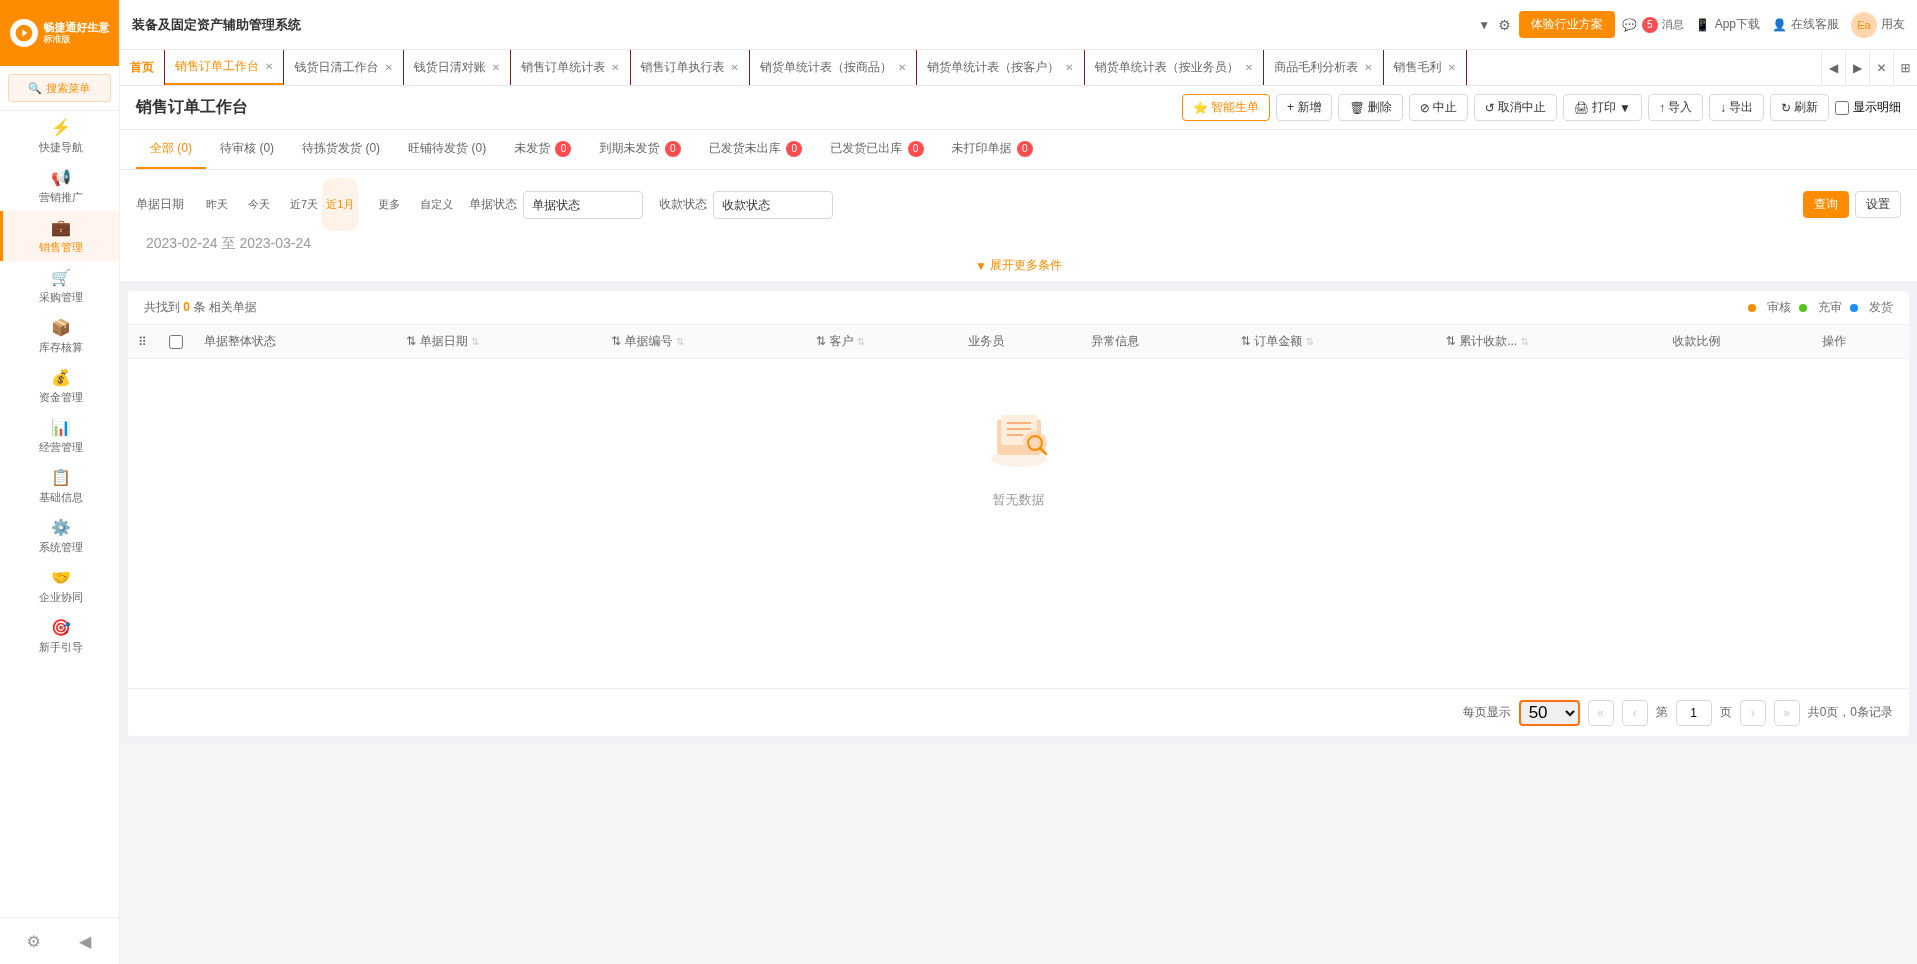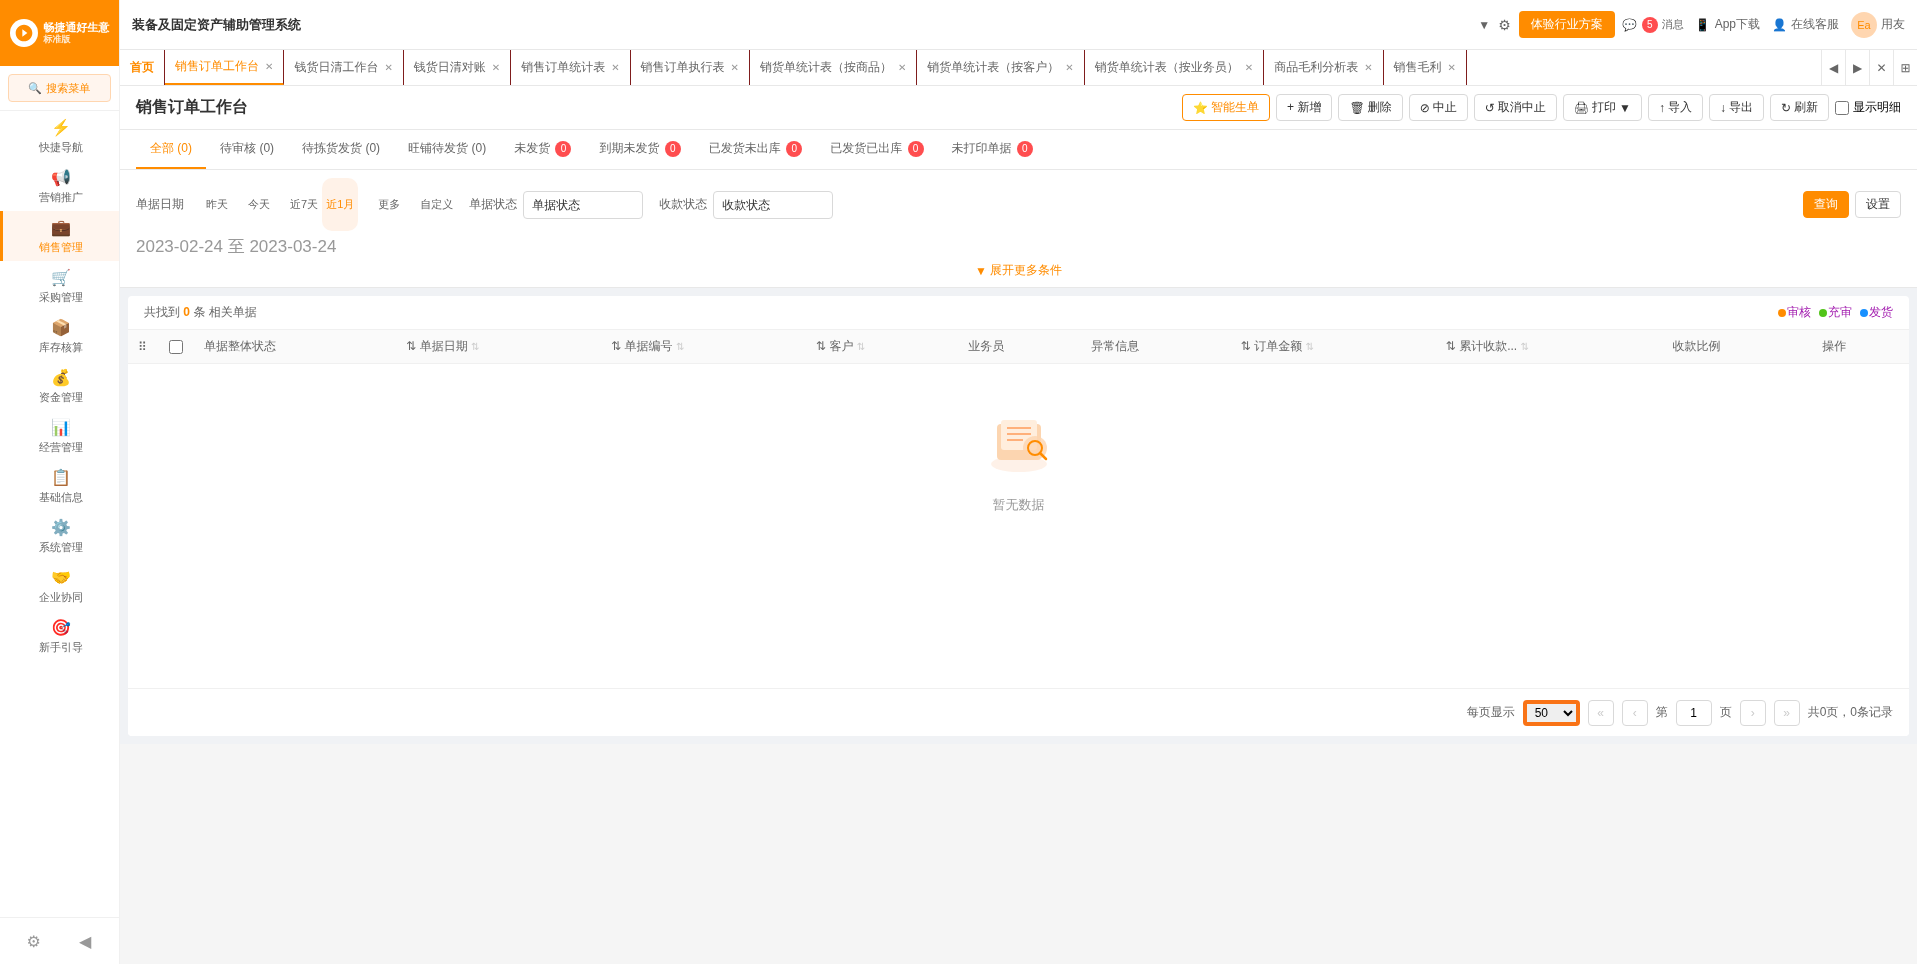--- a/index.html
+++ b/index.html
@@ -65,48 +65,48 @@
 
     
     .filter-bar { background: #fff; padding: 8px 16px; border-bottom: 1px solid #e8e8e8; }
     .filter-row { display: flex; align-items: center; gap: 16px; flex-wrap: wrap; }
     .filter-item { display: flex; align-items: center; gap: 6px; font-size: 12px; color: #666; }
     .filter-label { white-space: nowrap; }
     .filter-date-range { display: flex; align-items: center; gap: 4px; font-size: 11px; }
     .filter-date-link { color: #666; cursor: pointer; padding-left: 16px; }
     .filter-date-link.active { color: #ff8c00; background: #fff2e8; padding: 19px 4px; border-radius: 10px; }
     .filter-select { height: 28px; border: 1px solid #d9d9d9; border-radius: 4px; padding: 0 24px 0 8px; font-size: 12px; color: #333; background: #fff; appearance: none; min-width: 120px; cursor: pointer; }
-    .filter-date-text { font-size: 17px; color: #999; display: block; }
+    .filter-date-text { font-size: 14px; color: #999; display: block; margin-left: 10px; }
     .expand-btn { color: #ff8c00; cursor: pointer; font-size: 12px; display: flex; align-items: center; gap: 3px; }
 
     
     .table-area { flex: 1; background: #fff; margin: 8px; border-radius: 4px; overflow: hidden; display: flex; flex-direction: column; }
     .table-toolbar { padding: 8px 16px; display: flex; align-items: center; justify-content: space-between; border-bottom: 1px solid #f0f0f0; }
     .table-count { font-size: 12px; color: #666; }
     .table-count em { color: #ff8c00; font-style: normal; font-weight: bold; }
     .table-actions { display: flex; align-items: center; gap: 8px; }
-    .action-btn { display: flex; align-items: center; gap: 1px; font-size: 12px; color: #a21caf; cursor: pointer; }
+    .action-btn { display: flex; align-items: center; gap: 11px; font-size: 12px; color: #737373; cursor: pointer; }
     .action-btn-circle { width: 8px; height: 8px; border-radius: 50%; }
 
     .table-wrapper { flex: 1; overflow: auto; }
     table { width: 100%; border-collapse: collapse; }
     table th { background: #fafafa; padding: 8px 10px; text-align: left; font-size: 12px; color: #666; font-weight: normal; border-bottom: 1px solid #f0f0f0; white-space: nowrap; }
     table th.sortable { cursor: pointer; }
     table th.sortable::after { content: ' ⇅'; font-size: 10px; color: #ccc; }
     .th-check { width: 36px; }
     .th-drag { width: 30px; }
 
     
     .empty-state { flex: 1; display: flex; flex-direction: column; align-items: center; padding: 40px; }
     .empty-icon { width: 80px; height: 80px; margin-bottom: 12px; }
     .empty-text { color: #999; font-size: 13px; }
 
     
     .pagination { height: 48px; background: #fff; border-top: 1px solid #f0f0f0; display: flex; align-items: center; justify-content: flex-end; padding: 0 16px; gap: 8px; font-size: 12px; color: #666; }
-    .page-size-select { height: 26px; border: 4px solid #f97316; border-radius: 4px; padding: 0 4px; font-size: 12px; }
+    .page-size-select { height: 26px; border: 2px solid #f97316; border-radius: 4px; padding: 0 4px; font-size: 17px; }
     .page-btn { width: 26px; height: 26px; border: 1px solid #d9d9d9; border-radius: 4px; background: #fff; cursor: pointer; display: flex; align-items: center; justify-content: center; font-size: 12px; color: #666; }
     .page-btn.disabled { color: #ccc; cursor: not-allowed; }
     .page-input { width: 36px; height: 26px; border: 1px solid #d9d9d9; border-radius: 4px; text-align: center; font-size: 12px; }
 
     
     .table-wrapper::-webkit-scrollbar { height: 8px; width: 8px; }
     .table-wrapper::-webkit-scrollbar-track { background: #f0f0f0; }
     .table-wrapper::-webkit-scrollbar-thumb { background: #ccc; border-radius: 4px; }
 
     .checkbox-wrap { display: flex; align-items: center; justify-content: center; }

